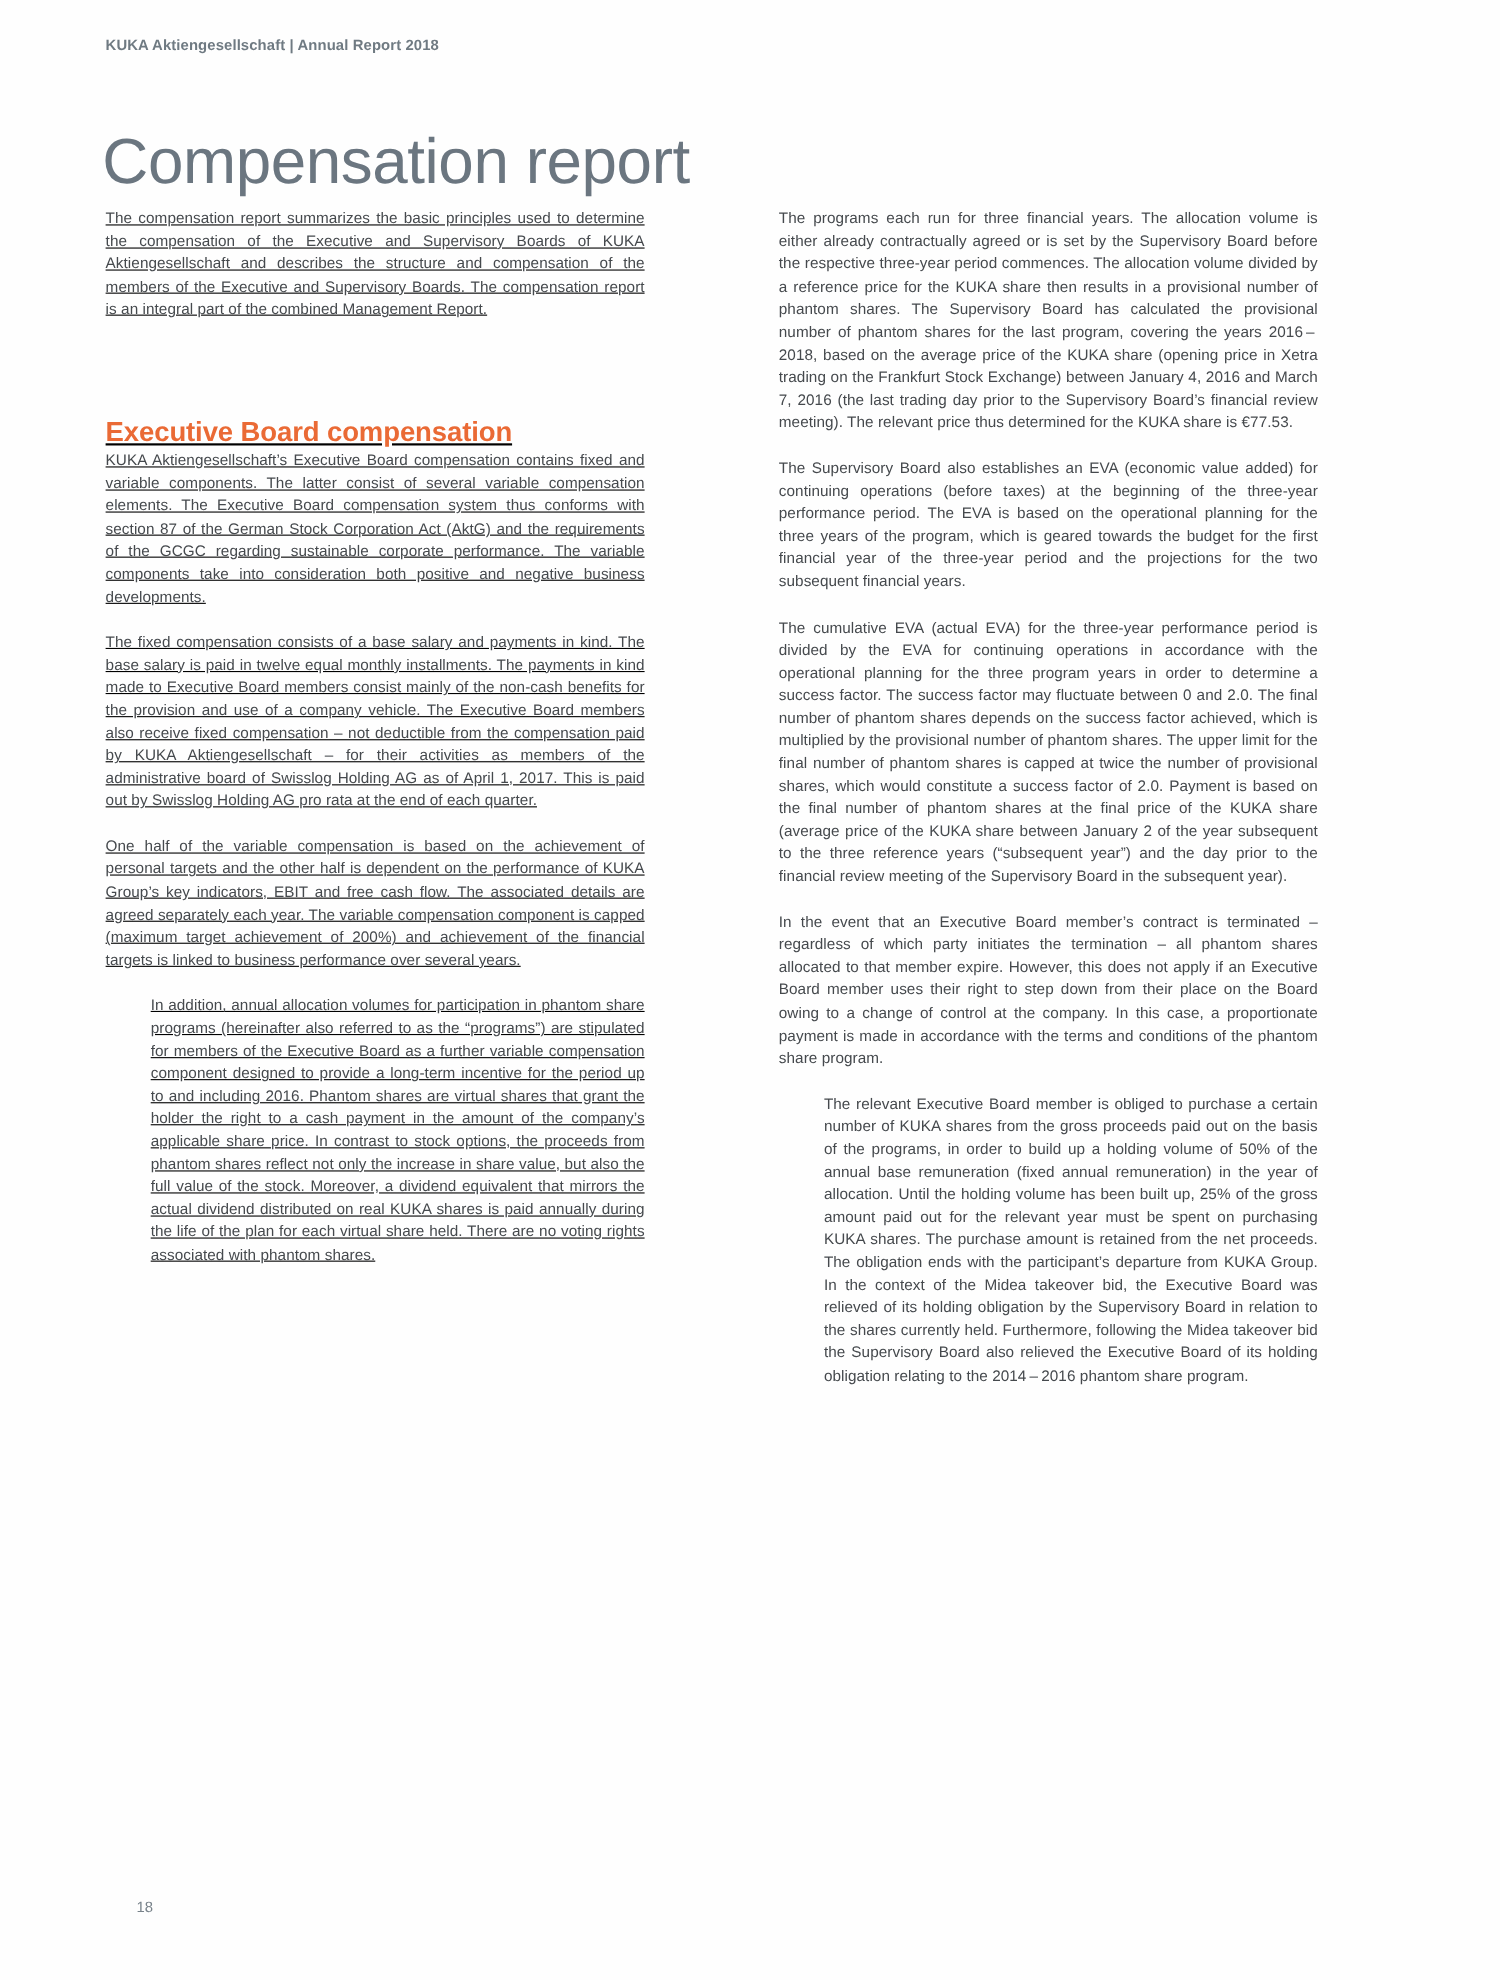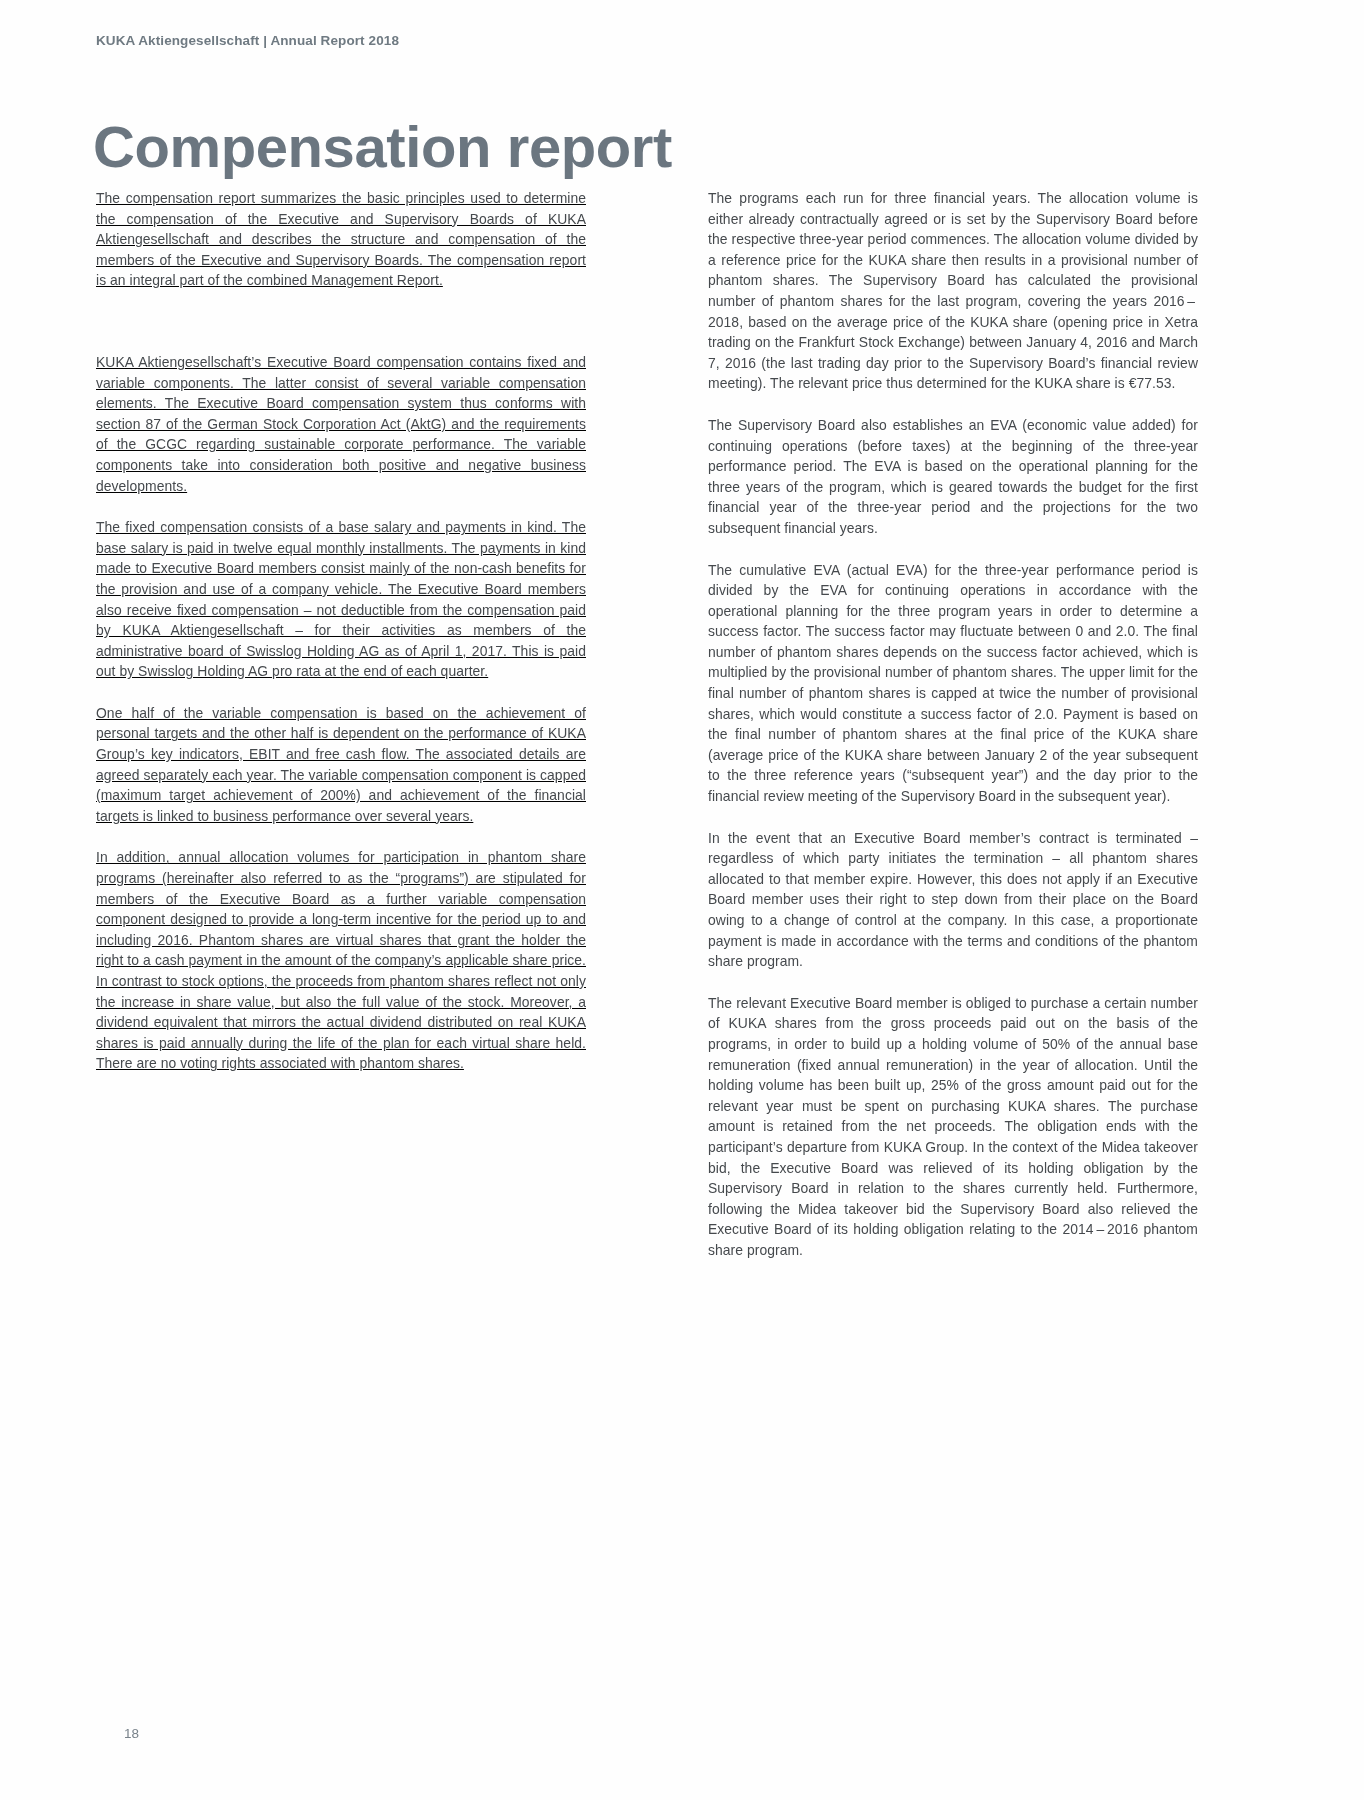--- a/index.html
+++ b/index.html
@@ -29,21 +29,21 @@
     color: #6f7a82;
     font-weight: 600;
     white-space: nowrap;
   }
   .page-title {
     position: absolute;
     left: 93px;
     top: 78px;
     font-size: 58px;
     line-height: 1.05;
-    font-weight: 700;
+    font-weight: 400;
     color: #6b7680;
     letter-spacing: -0.4px;
     white-space: nowrap;
   }
   .columns {
     position: absolute;
     left: 96px;
     top: 188px;
     width: 1175px;
     display: flex;
@@ -56,21 +56,21 @@
   p.body {
     margin: 0 0 21px 0;
     font-size: 13.9px;
     line-height: 20.6px;
     color: #45494d;
     text-align: justify;
     text-justify: inter-word;
     hyphens: manual;
     letter-spacing: 0.06px;
   }
-  p.body.last { margin-bottom: 0; }
+  p.body.last { margin-bottom: 0; margin-left: 41px; }
   h2.section {
     margin: 26px 0 0 0;
     font-size: 25px;
     font-weight: 600;
     color: #ea6a35;
     letter-spacing: -0.1px;
     line-height: 1.2;
   }
   h3.subsection {
     margin: 38px 0 22px 0;
@@ -100,20 +100,21 @@
 
   <h1 class="page-title">Compensation report</h1>
 
   <div class="columns">
 
     <div class="col left">
       <p class="body">The compensation report summarizes the basic principles used to deter­mine the compensation of the Executive and Supervisory Boards of KUKA Aktiengesellschaft and describes the structure and compensation of the members of the Executive and Supervisory Boards. The compen­sation report is an integral part of the combined Management Report.</p>
 
       <div class="spacer-before-section"></div>
 
+      <h2 class="section">Executive Board compensation</h2>
 
 
       <p class="body">KUKA Aktiengesellschaft’s Executive Board compensation contains fixed and variable components. The latter consist of several variable compensation elements. The Executive Board compensation system thus conforms with section 87 of the German Stock Corporation Act (AktG) and the requirements of the GCGC regarding sustainable cor­porate performance. The variable components take into consideration both positive and negative business developments.</p>
       <p class="body">The fixed compensation consists of a base salary and payments in kind. The base salary is paid in twelve equal monthly installments. The payments in kind made to Executive Board members consist mainly of the non-cash benefits for the provision and use of a company vehicle. The Executive Board members also receive fixed compensation – not deductible from the compensation paid by KUKA Aktiengesellschaft – for their activities as members of the administrative board of Swisslog Holding AG as of April 1, 2017. This is paid out by Swisslog Holding AG pro rata at the end of each quarter.</p>
       <p class="body">One half of the variable compensation is based on the achievement of personal targets and the other half is dependent on the perfor­mance of KUKA Group’s key indicators, EBIT and free cash flow. The associated details are agreed separately each year. The variable com­pensation component is capped (maximum target achievement of 200%) and achievement of the financial targets is linked to business performance over several years.</p>
       <p class="body last">In addition, annual allocation volumes for participation in phantom share programs (hereinafter also referred to as the “programs”) are stipulated for members of the Executive Board as a further variable compensation component designed to provide a long-term incen­tive for the period up to and including 2016. Phantom shares are virtual shares that grant the holder the right to a cash payment in the amount of the company’s applicable share price. In contrast to stock options, the proceeds from phantom shares reflect not only the increase in share value, but also the full value of the stock. Moreover, a dividend equivalent that mirrors the actual dividend distributed on real KUKA shares is paid annually during the life of the plan for each virtual share held. There are no voting rights associated with phantom shares.</p>
     </div>
 
     <div class="col right">
       <p class="body">The programs each run for three financial years. The allocation volume is either already contractually agreed or is set by the Supervisory Board before the respective three-year period commences. The allocation volume divided by a reference price for the KUKA share then results in a provisional number of phantom shares. The Supervisory Board has calculated the provisional number of phantom shares for the last program, covering the years 2016 – 2018, based on the average price of the KUKA share (opening price in Xetra trading on the Frankfurt Stock Exchange) between January 4, 2016 and March 7, 2016 (the last trading day prior to the Supervisory Board’s financial review meeting). The relevant price thus determined for the KUKA share is €77.53.</p>

